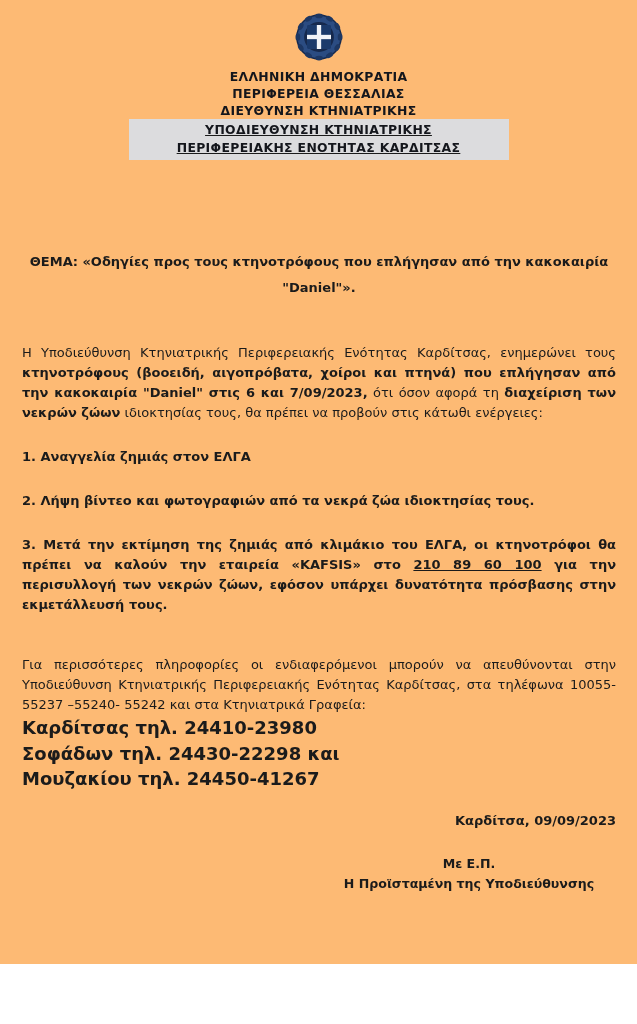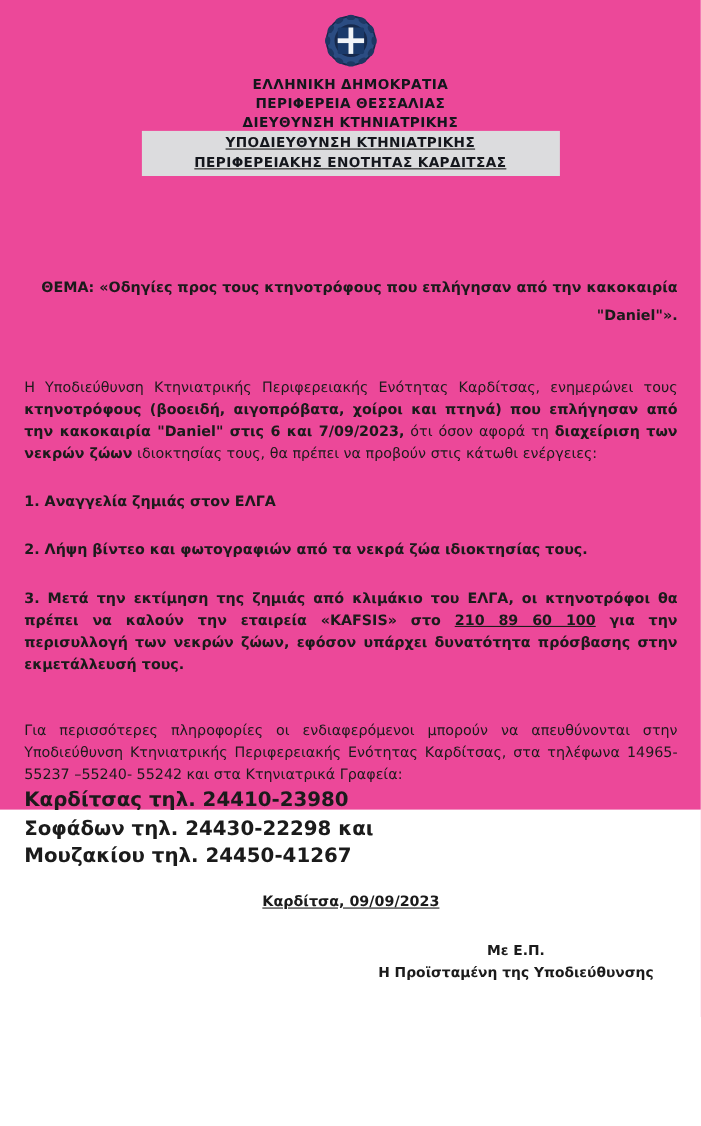--- a/index.html
+++ b/index.html
@@ -16,22 +16,22 @@
     font-family: "DejaVu Sans", "Liberation Sans", sans-serif;
     color: #1b1b1b;
     -webkit-font-smoothing: antialiased;
   }
 
   .page {
     position: absolute;
     left: 0;
     top: 0;
     width: 637px;
-    height: 736px;
-    background: #ec4899;
+    height: 964px;
+    background: #fdba74;
   }
 
   
   .letterhead {
     padding-top: 8px;
     text-align: center;
   }
   .emblem-wrap {
     height: 58px;
     display: flex;
@@ -81,21 +81,21 @@
     text-justify: inter-word;
     color: #1b1b1b;
   }
   p.block.regular { font-weight: normal; }
   p.block.bold { font-weight: bold; }
 
   .subject {
     font-weight: bold;
     font-size: 13px;
     line-height: 25.5px;
-    text-align: right;
+    text-align: center;
   }
 
   b { font-weight: bold; }
   .u-phone {
     text-decoration: underline;
     font-weight: bold;
     white-space: nowrap;
   }
 
   .gap-sm { height: 18px; }
@@ -109,22 +109,21 @@
     line-height: 25.5px;
     font-weight: bold;
     text-align: left;
   }
 
   .dateline {
     margin: 0;
     font-size: 13px;
     font-weight: bold;
     line-height: 22px;
-    text-align: center;
-    text-decoration: underline;
+    text-align: right;
   }
 
   
   .signature {
     margin-top: 22px;
     width: 100%;
     text-align: center;
     padding-left: 300px;
     box-sizing: border-box;
   }
@@ -210,21 +209,21 @@
 
     <div class="gap-md"></div>
 
     <p class="block bold">
       <span>3.</span>
       <span>Μετά την εκτίμηση της ζημιάς από κλιμάκιο του ΕΛΓΑ, οι κτηνοτρόφοι θα πρέπει να καλούν την εταιρεία «KAFSIS» στο </span><span class="u-phone">210 89 60 100</span><span> για την περισυλλογή των νεκρών ζώων, εφόσον υπάρχει δυνατότητα πρόσβασης στην εκμετάλλευσή τους.</span>
     </p>
 
     <div class="gap-xl"></div>
 
-    <p class="block regular">Για περισσότερες πληροφορίες οι ενδιαφερόμενοι μπορούν να απευθύνονται στην Υποδιεύθυνση Κτηνιατρικής Περιφερειακής Ενότητας Καρδίτσας, στα τηλέφωνα 14965-55237 –55240- 55242 και στα Κτηνιατρικά Γραφεία:</p>
+    <p class="block regular">Για περισσότερες πληροφορίες οι ενδιαφερόμενοι μπορούν να απευθύνονται στην Υποδιεύθυνση Κτηνιατρικής Περιφερειακής Ενότητας Καρδίτσας, στα τηλέφωνα 10055-55237 –55240- 55242 και στα Κτηνιατρικά Γραφεία:</p>
 
     <p class="office-line">Καρδίτσας τηλ. 24410-23980</p>
     <p class="office-line">Σοφάδων τηλ. 24430-22298 και</p>
     <p class="office-line">Μουζακίου τηλ. 24450-41267</p>
 
     <div class="gap-sm"></div>
 
     <p class="dateline">Καρδίτσα, 09/09/2023</p>
 
     <div class="signature">

